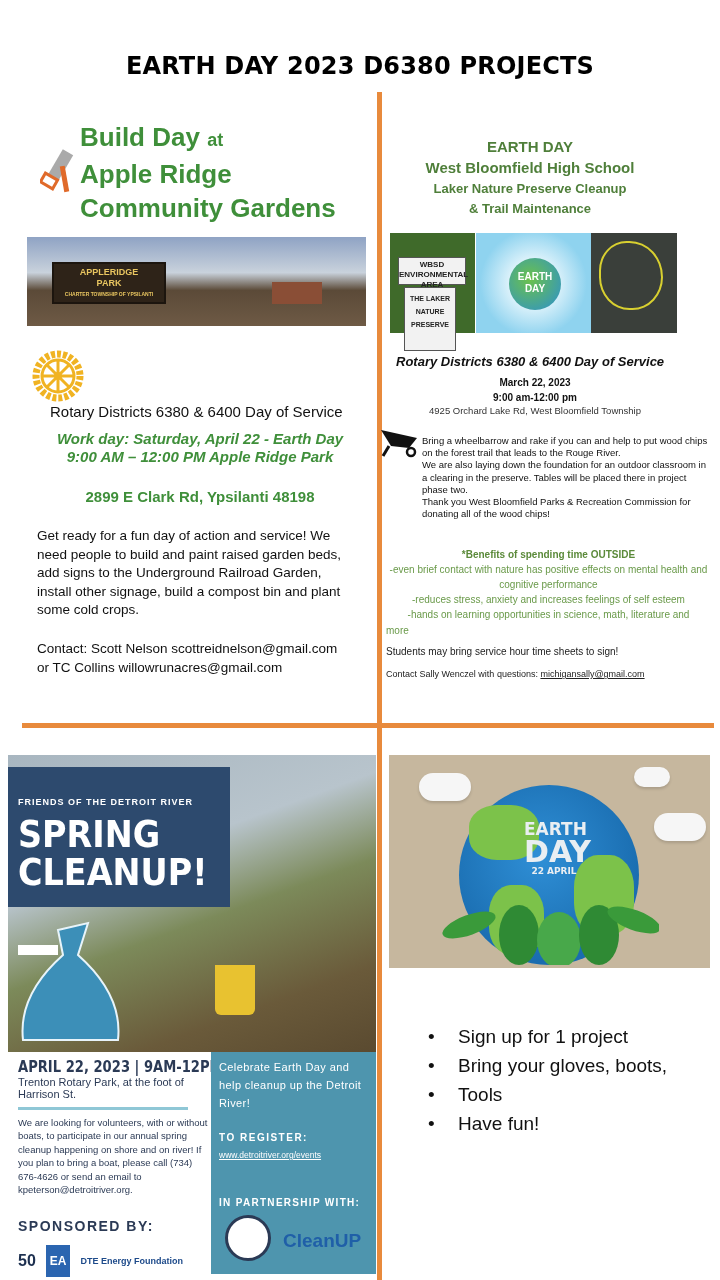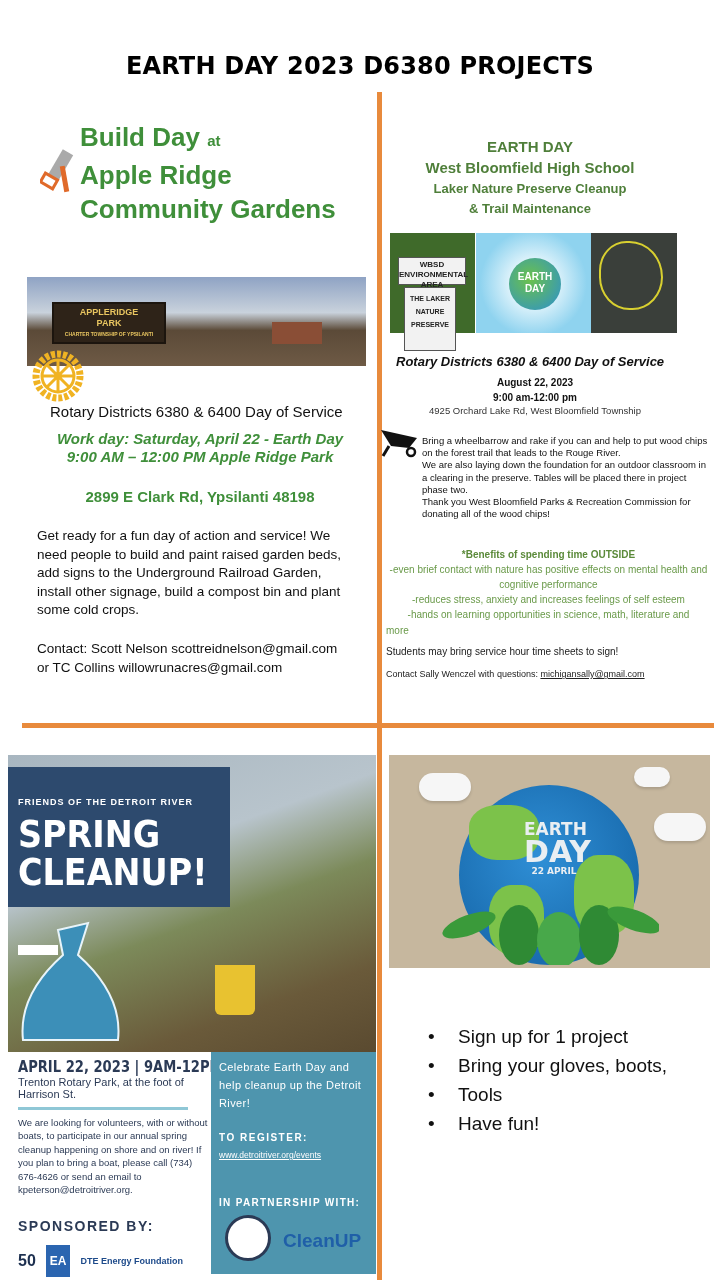--- a/index.html
+++ b/index.html
@@ -3,23 +3,23 @@
 <meta charset="utf-8">
 <style>
   html,body{margin:0;padding:0;background:#fff;}
   body{width:720px;height:1280px;position:relative;overflow:hidden;font-family:"Liberation Sans",sans-serif;color:#111;}
   .abs{position:absolute;}
   .title{left:0;top:52px;width:720px;text-align:center;font-family:"DejaVu Sans",sans-serif;font-weight:bold;font-size:24px;letter-spacing:0.2px;color:#000;}
   .vline{left:377px;top:92px;width:5px;height:1188px;}
   .hline{left:22px;top:723px;width:692px;height:5px;}
   
   .q1-head{left:80px;top:120px;color:#3f8f3a;font-weight:bold;font-size:26px;line-height:34px;}
-  .q1-head .small{font-size:15px;}
+  .q1-head .small{font-size:18px;}
   .tool-icon{left:40px;top:146px;width:40px;height:50px;}
-  .photo1{left:27px;top:237px;width:339px;height:89px;overflow:hidden;background:linear-gradient(#8fa3c4,#c9d2dc 40%,#5b4a38 60%,#6e5a45);margin-top:40px;}
+  .photo1{left:27px;top:237px;width:339px;height:89px;overflow:hidden;background:linear-gradient(#8fa3c4,#c9d2dc 40%,#5b4a38 60%,#6e5a45);}
   .sign{position:absolute;left:25px;top:25px;width:110px;height:35px;background:#2e2318;border:2px solid #1c150e;color:#e8c560;font-size:9px;text-align:center;line-height:11px;padding-top:3px;font-weight:bold;}
   .beds{position:absolute;left:245px;top:45px;width:50px;height:22px;background:#8a4e36;}
   .rotary-icon{left:32px;top:350px;width:52px;height:52px;}
   .q1-rotary{left:50px;top:403px;font-size:15px;color:#111;}
   .q1-work{left:40px;top:430px;width:320px;text-align:center;color:#3f8f3a;font-weight:bold;font-size:15px;line-height:18px;font-style:italic;}
   .q1-addr{left:40px;top:488px;width:320px;text-align:center;color:#3f8f3a;font-weight:bold;font-size:15px;}
   .q1-body{left:37px;top:527px;width:320px;font-size:13.5px;line-height:18.5px;color:#111;}
   .q1-contact{left:37px;top:640px;width:330px;font-size:13.5px;line-height:18.5px;}
   
   .q2-head{left:390px;top:137px;width:280px;text-align:center;color:#4f7f3a;font-weight:bold;}
@@ -138,21 +138,21 @@
     <div class="sign2" style="left:14px;top:36px;width:50px;height:58px;line-height:13px;padding-top:4px">THE LAKER NATURE PRESERVE</div>
   </div>
   <div class="abs photo2b">
     <div class="globe2">EARTH DAY</div>
   </div>
   <div class="abs photo2c">
     <div class="loop"></div>
   </div>
   <div class="abs q2-rot">Rotary Districts 6380 &amp; 6400 Day of Service</div>
   <div class="abs q2-date">
-    <div>August 22, 2023</div>
+    <div>March 22, 2023</div>
     <div>9:00 am-12:00 pm</div>
   </div>
   <div class="abs q2-loc">4925 Orchard Lake Rd, West Bloomfield Township</div>
   <svg class="abs wheel-icon" viewBox="0 0 40 30">
     <polygon points="2,2 38,10 30,20 12,18" fill="#111"></polygon>
     <line x1="10" y1="18" x2="4" y2="28" stroke="#111" stroke-width="3"></line>
     <circle cx="32" cy="24" r="4" fill="none" stroke="#111" stroke-width="2.5"></circle>
   </svg>
   <div class="abs q2-body">
     <div>Bring a wheelbarrow and rake if you can and help to put wood chips on the forest trail that leads to the Rouge River.</div>

